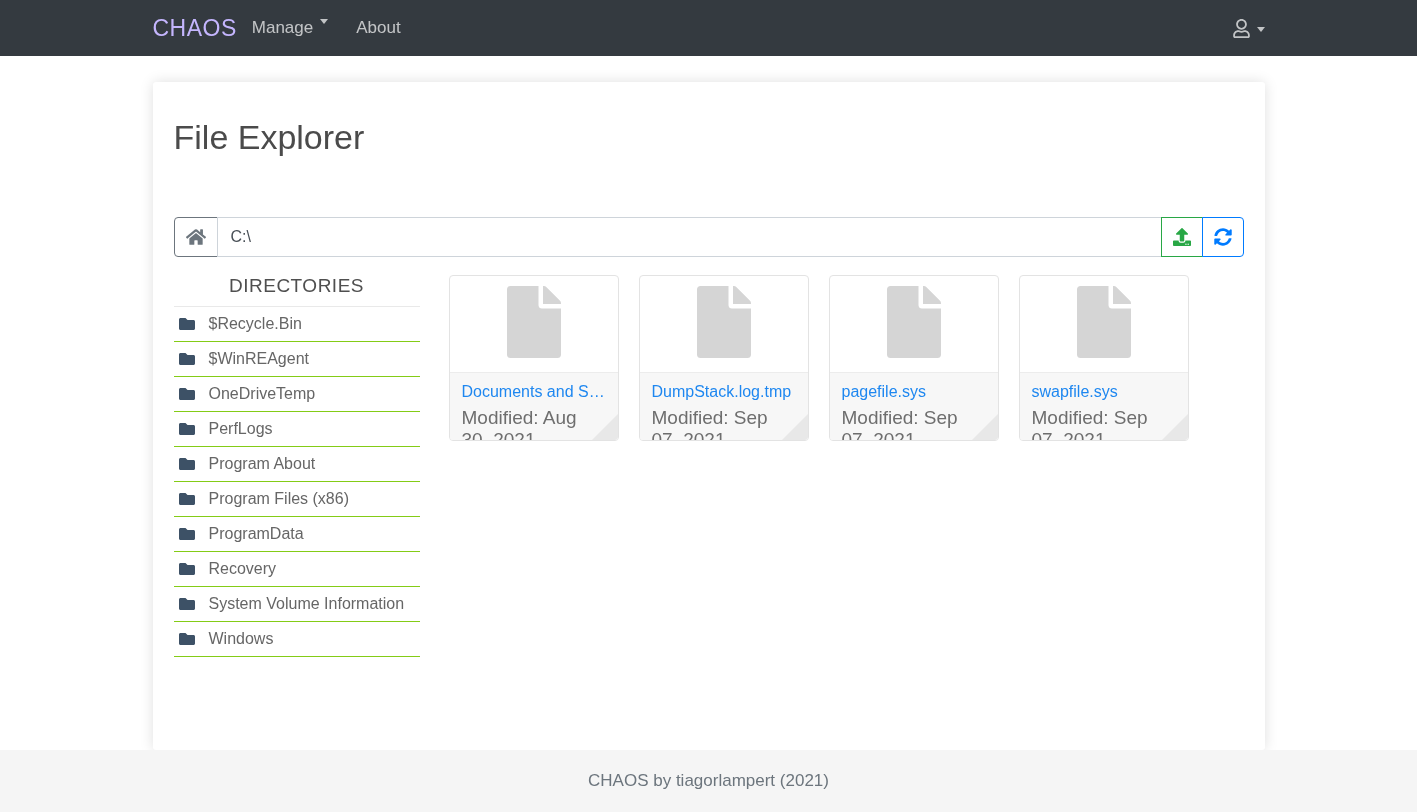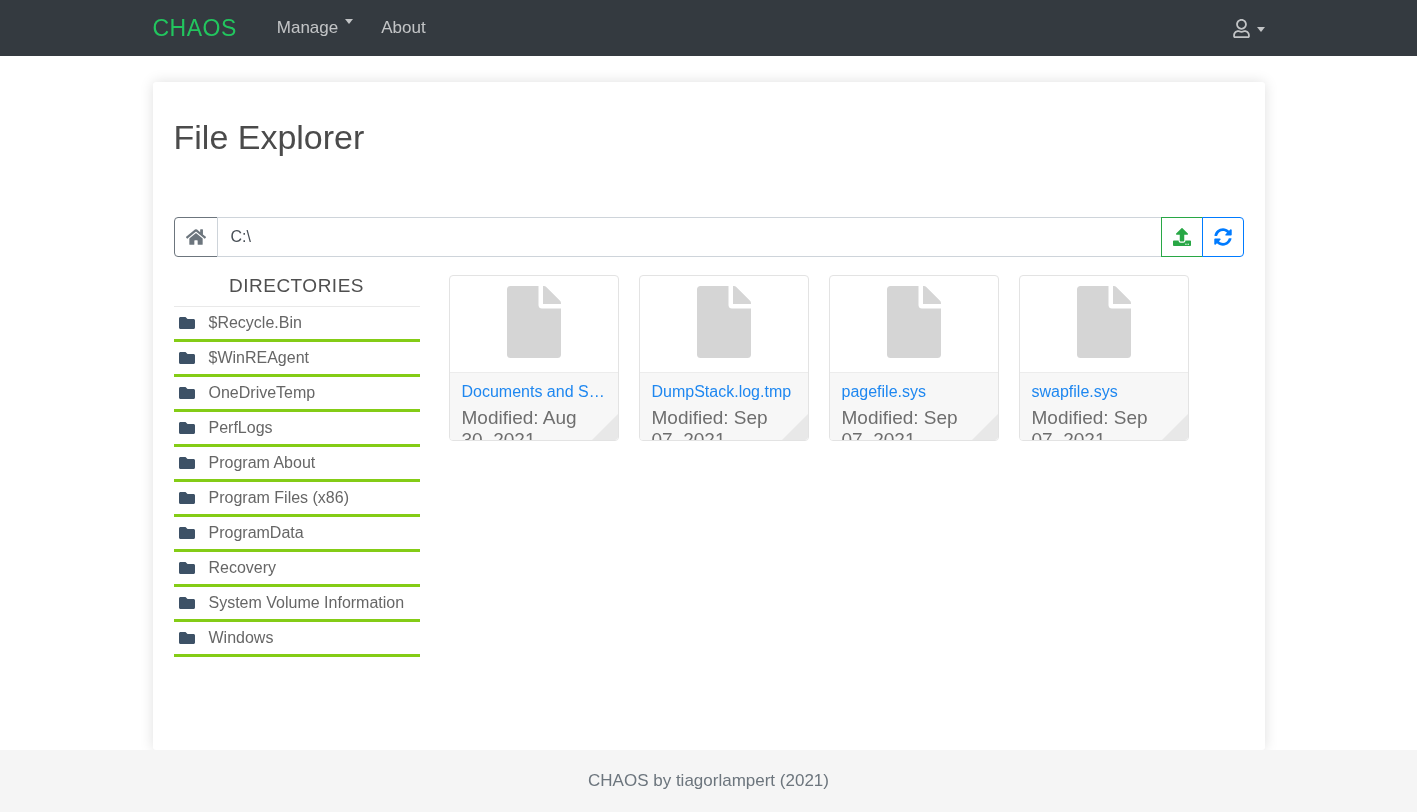--- a/index.html
+++ b/index.html
@@ -20,25 +20,25 @@
     display: flex;
     align-items: center;
   }
   .nav-container {
     width: 1112px;
     margin: 0 auto;
     display: flex;
     align-items: center;
   }
   .brand {
-    color: #22c55e;
+    color: #c4b5fd;
     font-size: 23px;
     letter-spacing: 0.5px;
     text-decoration: none;
-    margin-right: 40px;
+    margin-right: 15px;
     cursor: pointer;
   }
   .nav-link {
     color: rgba(255,255,255,0.7);
     font-size: 17px;
     text-decoration: none;
     margin-right: 28px;
     display: inline-flex;
     align-items: flex-start;
     cursor: pointer;
@@ -143,21 +143,21 @@
     text-align: center;
   }
   .dir-list {
     list-style: none;
     border-top: 1px solid #e9e9e9;
   }
   .dir-item {
     display: flex;
     align-items: center;
     height: 35px;
-    border-bottom: 3px solid #84cc16;
+    border-bottom: 1px solid #84cc16;
     padding-left: 4px;
     font-size: 16px;
     color: #666666;
     cursor: pointer;
   }
   .folder-icon { display: flex; margin-right: 13px; color: #3d5166; }
   .folder-icon svg { display: block; }
 
   
   .files-area {

